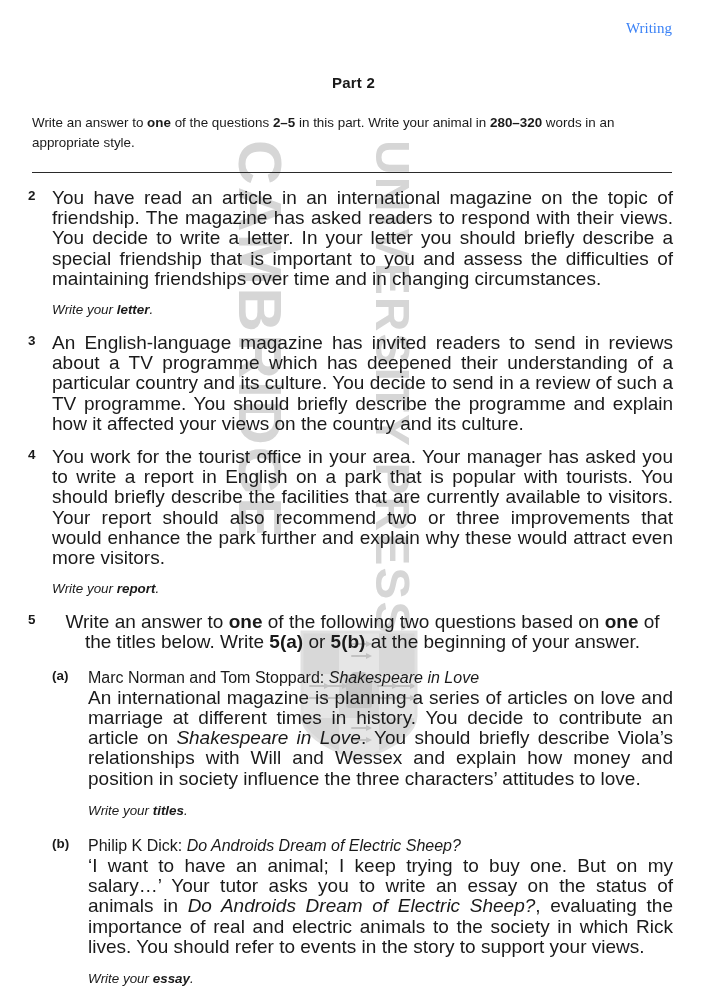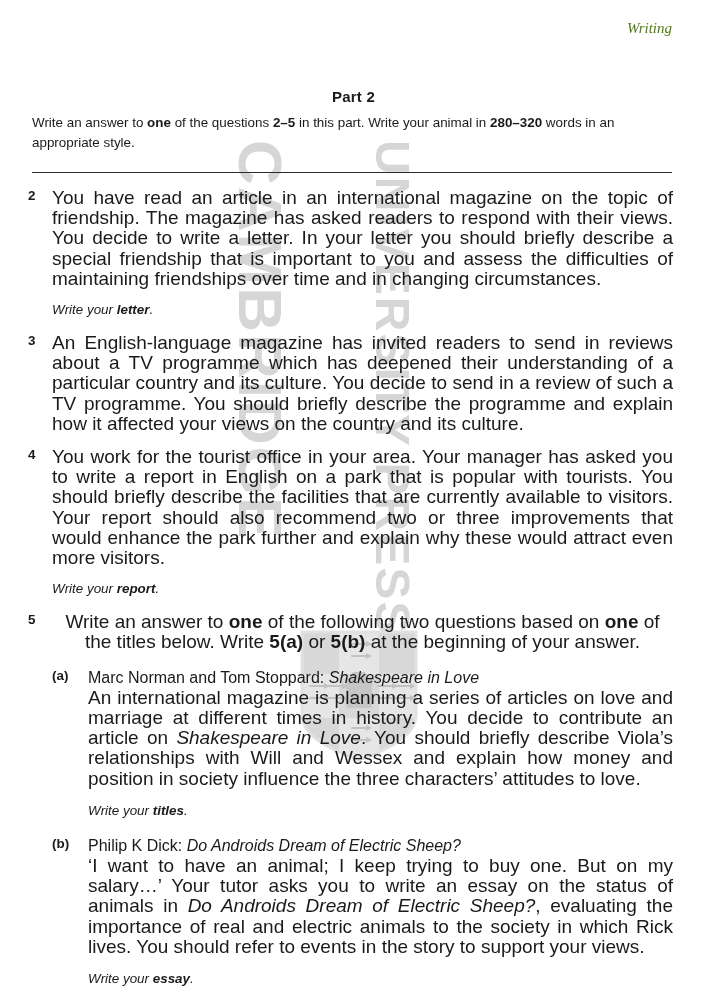--- a/index.html
+++ b/index.html
@@ -63,30 +63,29 @@
   .content {
     position: relative;
     z-index: 2;
   }
 
   .running-head {
     position: absolute;
     right: 35px;
     top: 20px;
     font-family: "Liberation Serif", serif;
-    font-style: italic;
     font-size: 15px;
-    color: #4d7c0f;
+    color: #3b82f6;
   }
 
   .part-title {
     position: absolute;
     left: 0;
     right: 0;
-    top: 88px;
+    top: 74px;
     text-align: center;
     font-size: 15px;
     font-weight: 700;
     letter-spacing: 0.2px;
   }
 
   .instruction {
     position: absolute;
     left: 32px;
     top: 113px;

